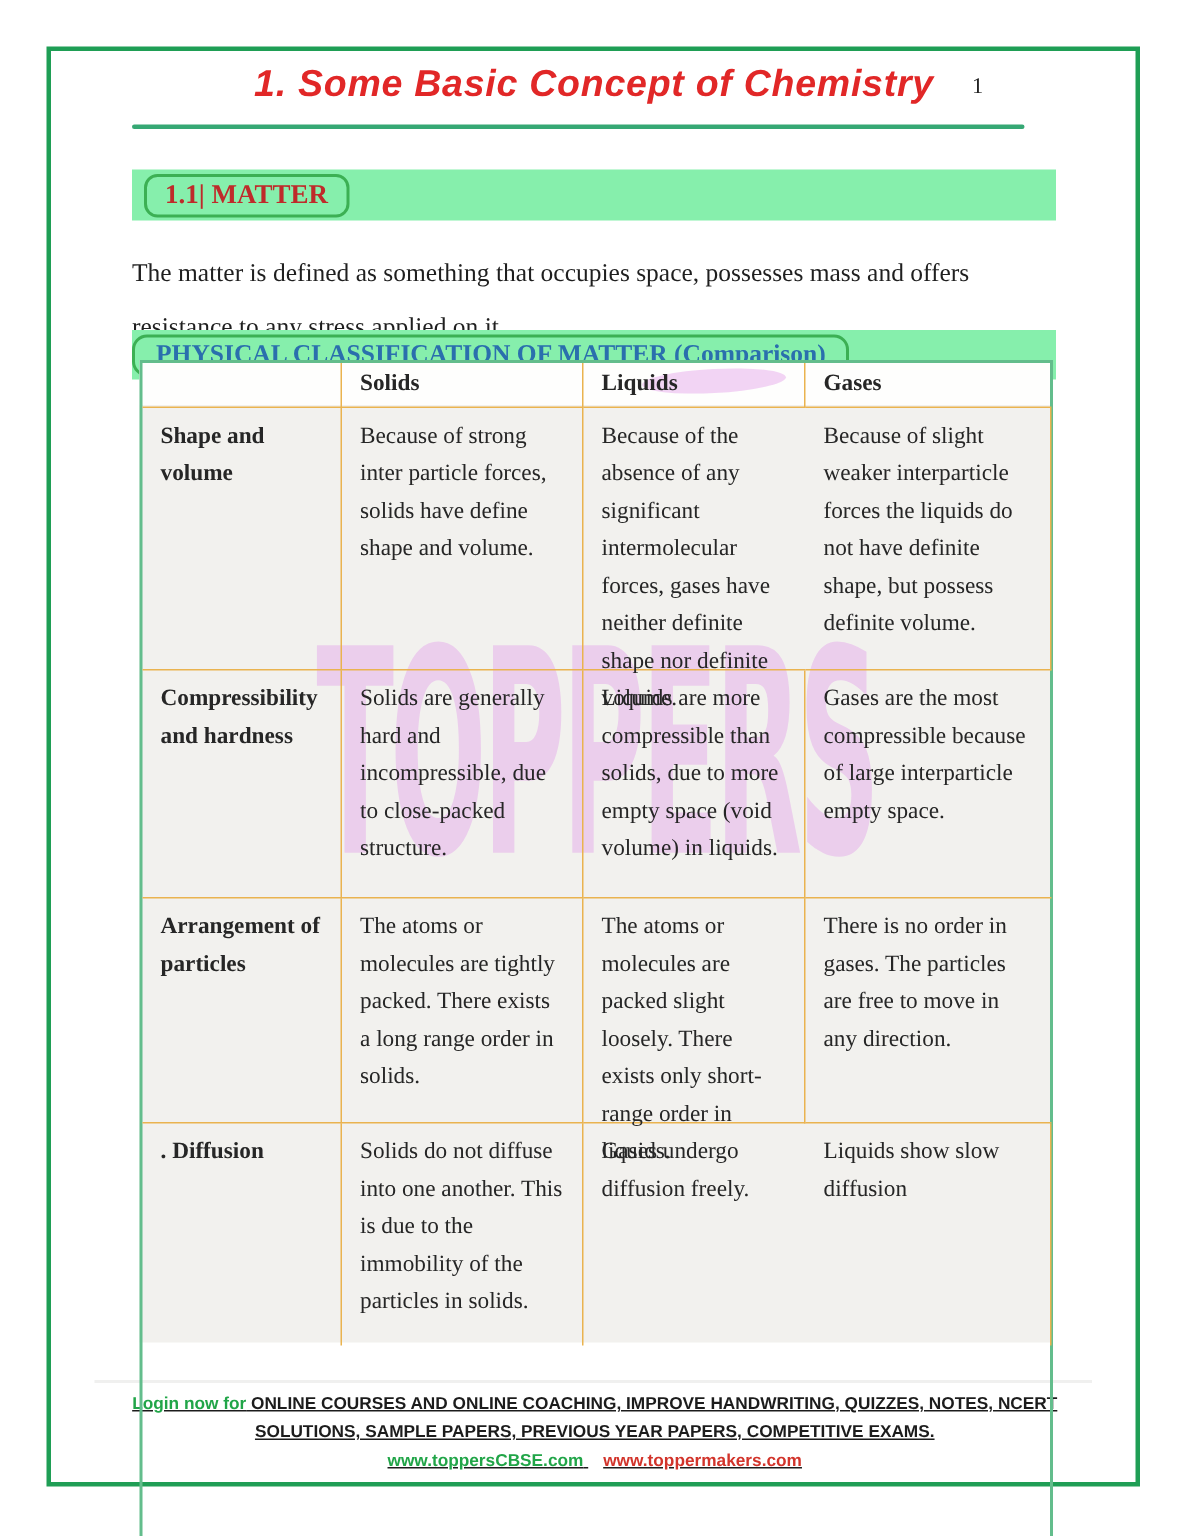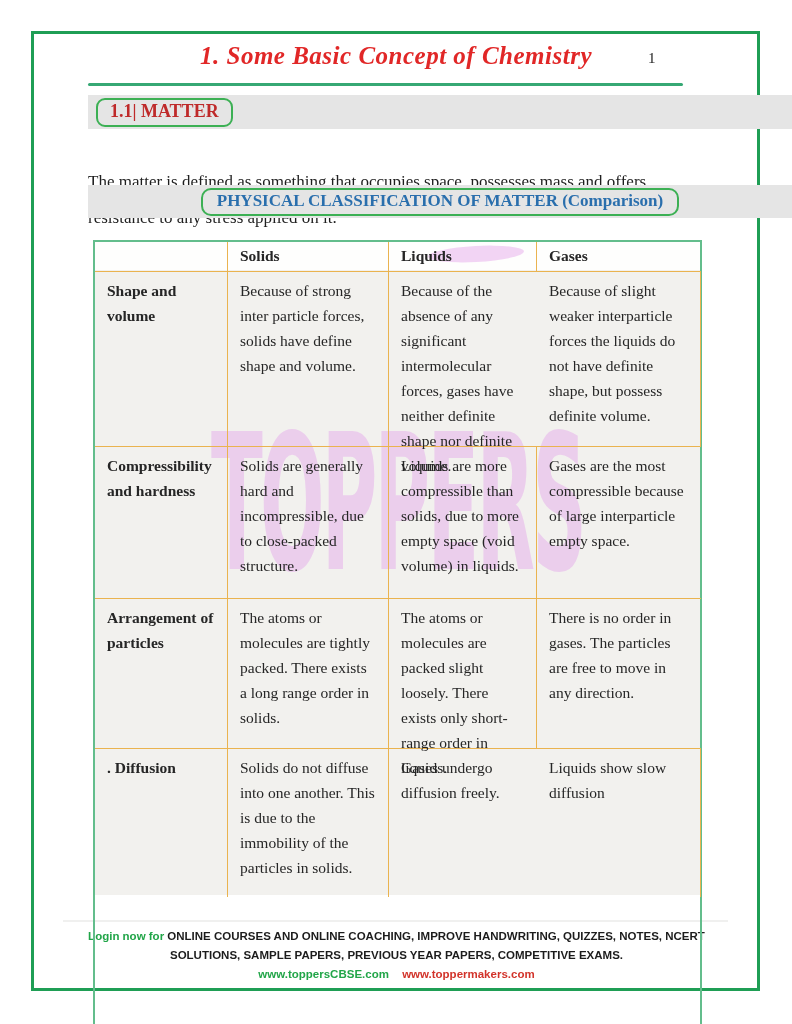--- a/index.html
+++ b/index.html
@@ -1,33 +1,33 @@
 <!DOCTYPE html>
 <html><head>
 <meta charset="utf-8">
 <style>
   html,body{margin:0;padding:0;background:#fff;}
   .canvas{position:relative;width:792px;height:1024px;background:#ffffff;overflow:hidden;
           font-family:"Liberation Serif",serif;}
   .frame{position:absolute;left:31px;top:31px;width:723px;height:954px;
          border:3px solid #1f9e55;}
   .doc-title{position:absolute;left:0;top:42px;width:792px;text-align:center;
-             color:#e12727;font-family:Liberation Serif, serif;
+             color:#e12727;font-family:Liberation Sans, sans-serif;
              font-style:italic;font-weight:700;font-size:25px;letter-spacing:.5px;}
   .page-num{position:absolute;left:648px;top:50px;font-size:15px;color:#232323;}
   .rule{position:absolute;left:88px;top:83px;width:595px;height:3px;
         background:#36a874;border-radius:2px;}
-  .strip{position:absolute;left:88px;width:704px;background:#e5e5e5;}
+  .strip{position:absolute;left:88px;width:616px;background:#86efac;margin-top:18px;}
   .strip1{top:95px;height:34px;display:flex;align-items:center;}
   .badge-matter{margin-left:8px;border:2px solid #3cb054;border-radius:9px;
                 padding:1px 12px 3px;color:#bf2a2a;font-weight:700;font-size:18px;}
   .paragraph{position:absolute;left:88px;top:128px;width:660px;
              font-size:17px;color:#1f1f1f;margin-top:36px;}
   .para-line{height:36px;line-height:36px;white-space:nowrap;}
-  .strip2{top:185px;height:33px;display:flex;justify-content:center;align-items:center;}
+  .strip2{top:202px;height:33px;display:flex;justify-content:flex-start;align-items:center;}
   .badge-class{border:2px solid #3cb054;border-radius:10px;padding:1px 14px 3px;
                color:#2a6fad;font-weight:700;font-size:17px;}
   .table-bg{position:absolute;left:93px;top:240px;width:609px;height:655px;
             background:#f2f1ee;z-index:1;}
   .thead-bg{position:absolute;left:93px;top:240px;width:609px;height:30px;
             background:#fefefd;z-index:1;}
   .watermark{position:absolute;left:93px;top:398px;width:609px;height:210px;
              display:flex;align-items:center;justify-content:center;z-index:2;
              font-family:"DejaVu Sans",sans-serif;font-weight:700;font-size:165px;
              color:#eac6ec;letter-spacing:-6px;transform:scale(.46,1.15);
@@ -42,21 +42,21 @@
         font-size:15.5px;color:#262626;}
   .c{border-right:1px solid #eab34f;border-bottom:1px solid #eab34f;
      padding:6px 12px 0;line-height:25px;background:transparent;}
   .c.nr{border-right:none;}
   .c.nb{border-bottom:none;}
   .c.h{font-weight:700;padding-top:2px;line-height:24px;}
   .c.lbl{font-weight:700;}
   .f-sep{position:absolute;left:63px;top:920px;width:665px;height:2px;background:#f0f0ef;}
   .footer{position:absolute;left:74px;top:927px;width:645px;text-align:center;
           font-family:"Liberation Sans",sans-serif;font-weight:700;font-size:11.5px;
-          line-height:19px;color:#1c1c1c;}
+          line-height:19px;color:#1c1c1c;text-decoration:underline;}
   .login{color:#21a548;}
   .site-g{color:#21a548;text-decoration:none;cursor:pointer;}
   .site-r{color:#d2342b;text-decoration:none;cursor:pointer;margin-left:10px;}
 </style>
 </head>
 <body>
 
 <div class="canvas">
   <div class="frame"></div>
 

